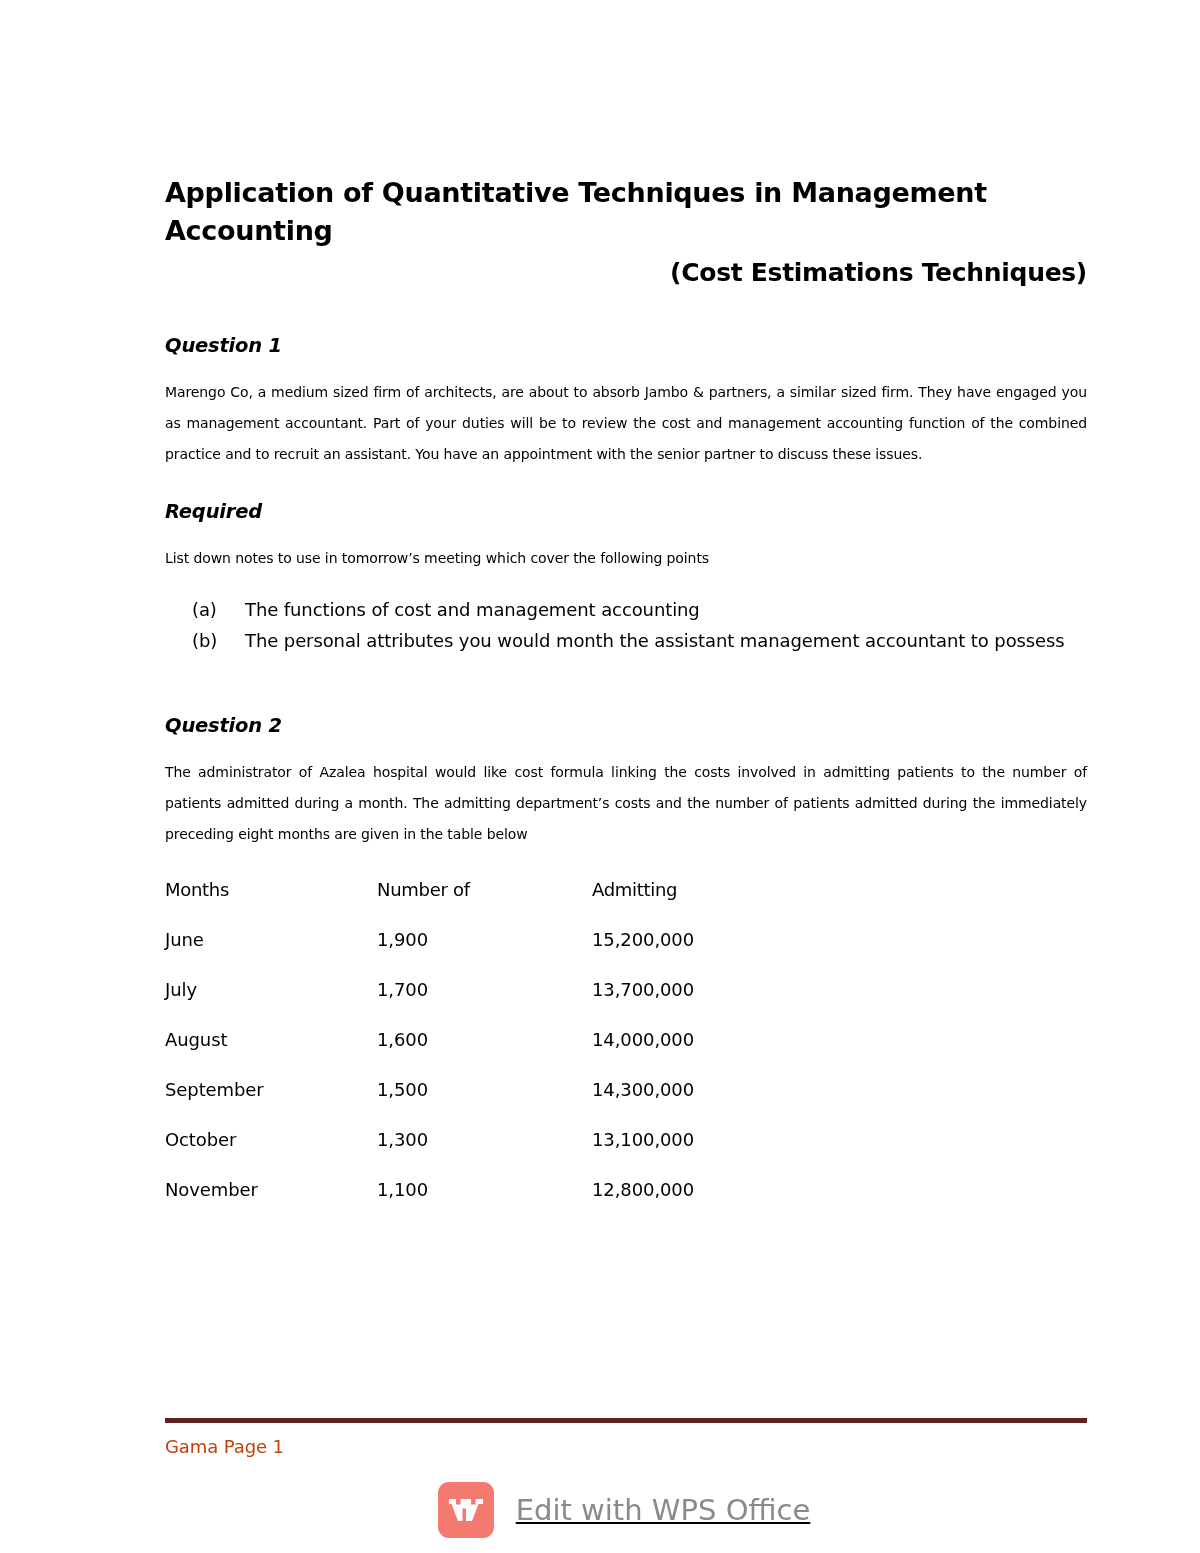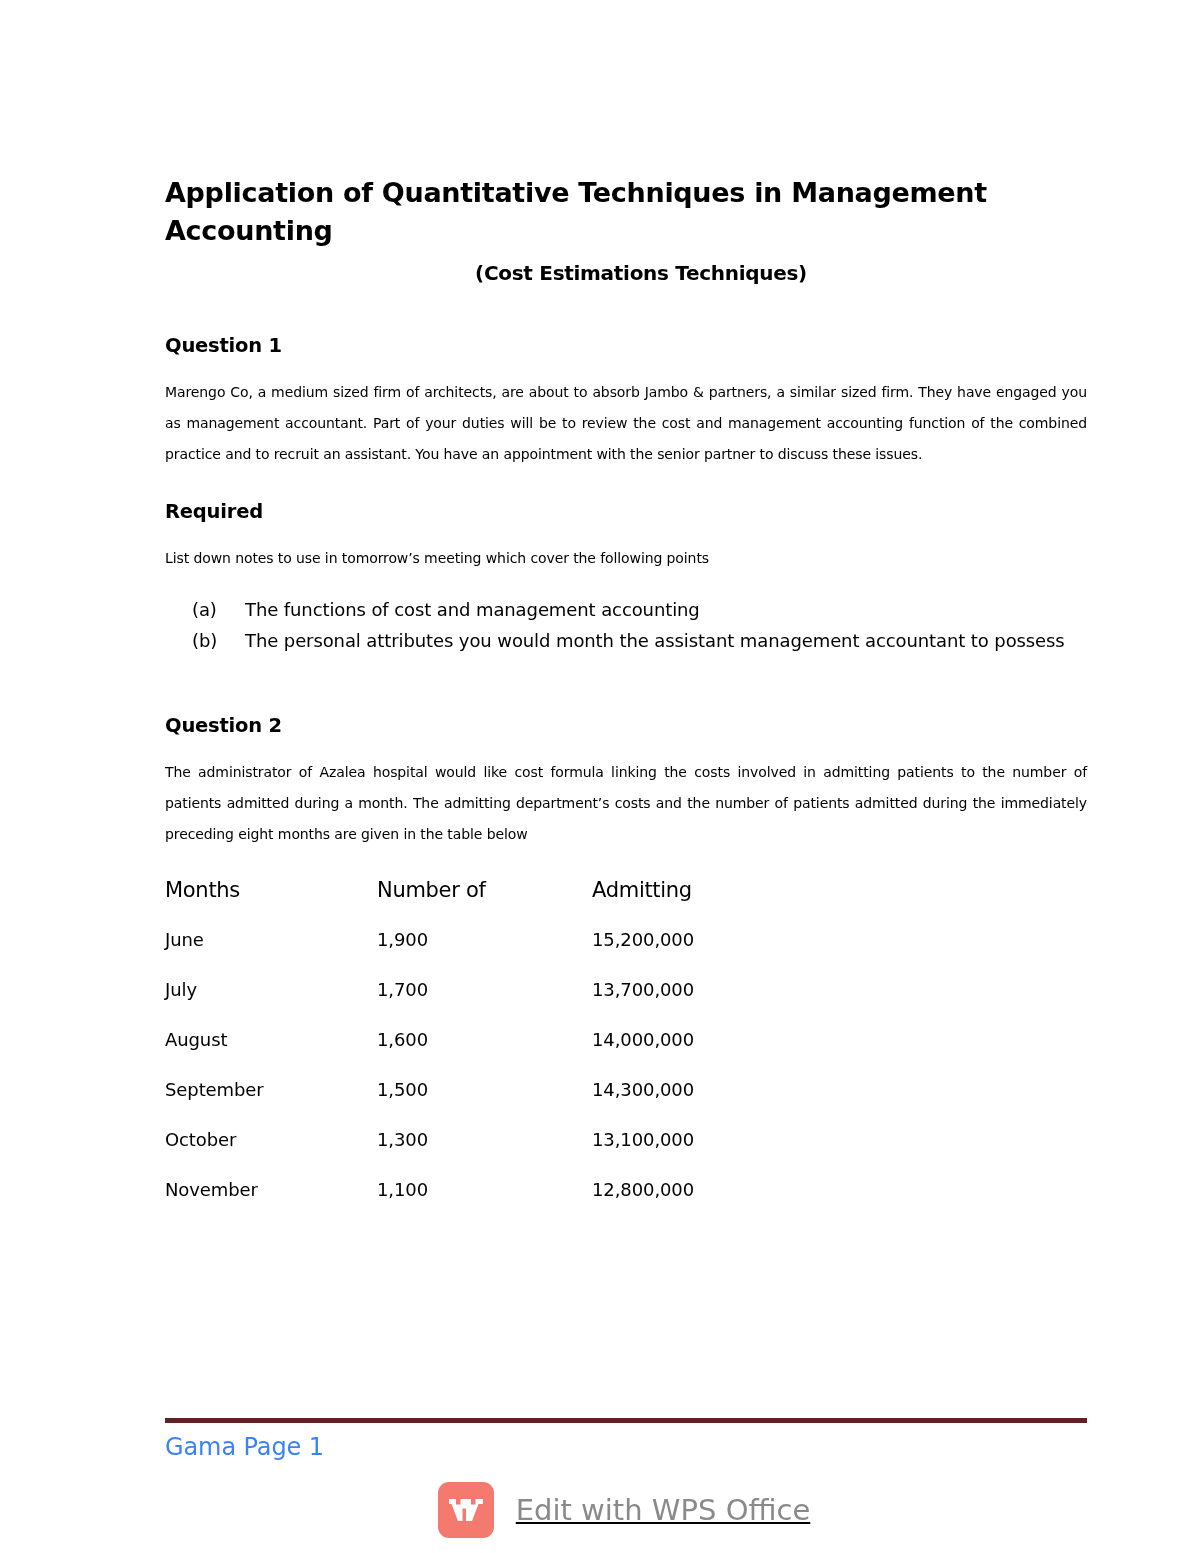--- a/index.html
+++ b/index.html
@@ -40,34 +40,35 @@
     font-weight: bold;
     font-size: 27px;
     line-height: 38px;
     letter-spacing: -0.3px;
     margin: 0;
     text-align: left;
   }
   .doc-subtitle {
     font-family: "DejaVu Sans", "Liberation Sans", sans-serif;
     font-weight: bold;
-    font-size: 20px;
+    font-size: 25px;
     line-height: 34px;
     letter-spacing: -0.3px;
     margin: 6px 0 0 0;
-    text-align: center;
+    text-align: right;
     padding-left: 30px;
   }
 
   .q-heading {
     font-family: "DejaVu Sans", "Liberation Sans", sans-serif;
     font-weight: bold;
     font-size: 19.5px;
     letter-spacing: -0.2px;
     margin: 0;
+    font-style: italic;
   }
 
   
   .para {
     font-size: 14px;
     line-height: 31px;
     text-align: justify;
     margin: 0;
     letter-spacing: -0.1px;
   }
@@ -118,21 +119,21 @@
     text-align: left;
     font-weight: normal;
   }
   .col-month  { width: 212px; }
   .col-count  { width: 215px; }
   .col-cost   { width: 495px; }
 
   .th-line {
     font-family: "DejaVu Sans", "Liberation Sans", sans-serif;
     font-weight: bold;
-    font-size: 21px;
+    font-size: 18px;
     letter-spacing: -0.3px;
     line-height: 24px;
     white-space: nowrap;
   }
   .th-row1 td { height: 50px; }
   .th-row2 td { height: 48px; }
 
   .th-admitting { padding-left: 66px; }
 
   .data-row td {
@@ -149,24 +150,24 @@
     left: 141px;
     top: 1414px;
     width: 922px;
     height: 5px;
     background: #5e2222;
   }
   .footer-text {
     position: absolute;
     left: 141px;
     top: 1430px;
-    font-size: 24px;
+    font-size: 18px;
     line-height: 26px;
     letter-spacing: -0.1px;
-    color: #3b82f6;
+    color: #c2410c;
   }
 
   
   .wps-bar {
     position: absolute;
     left: 0;
     top: 1478px;
     width: 1200px;
     display: flex;
     align-items: center;

